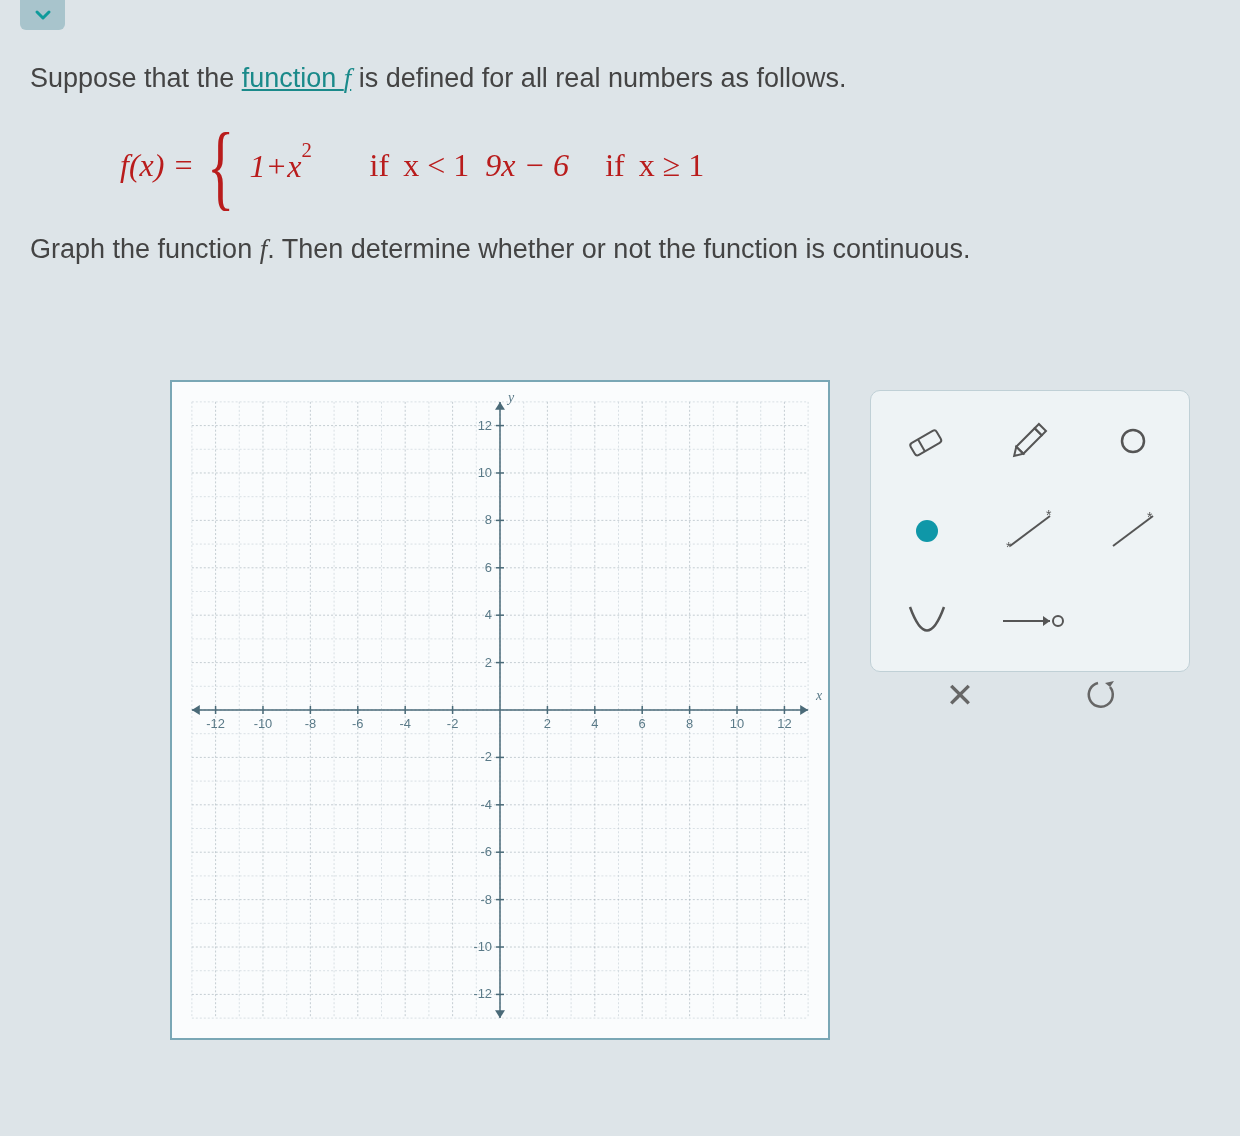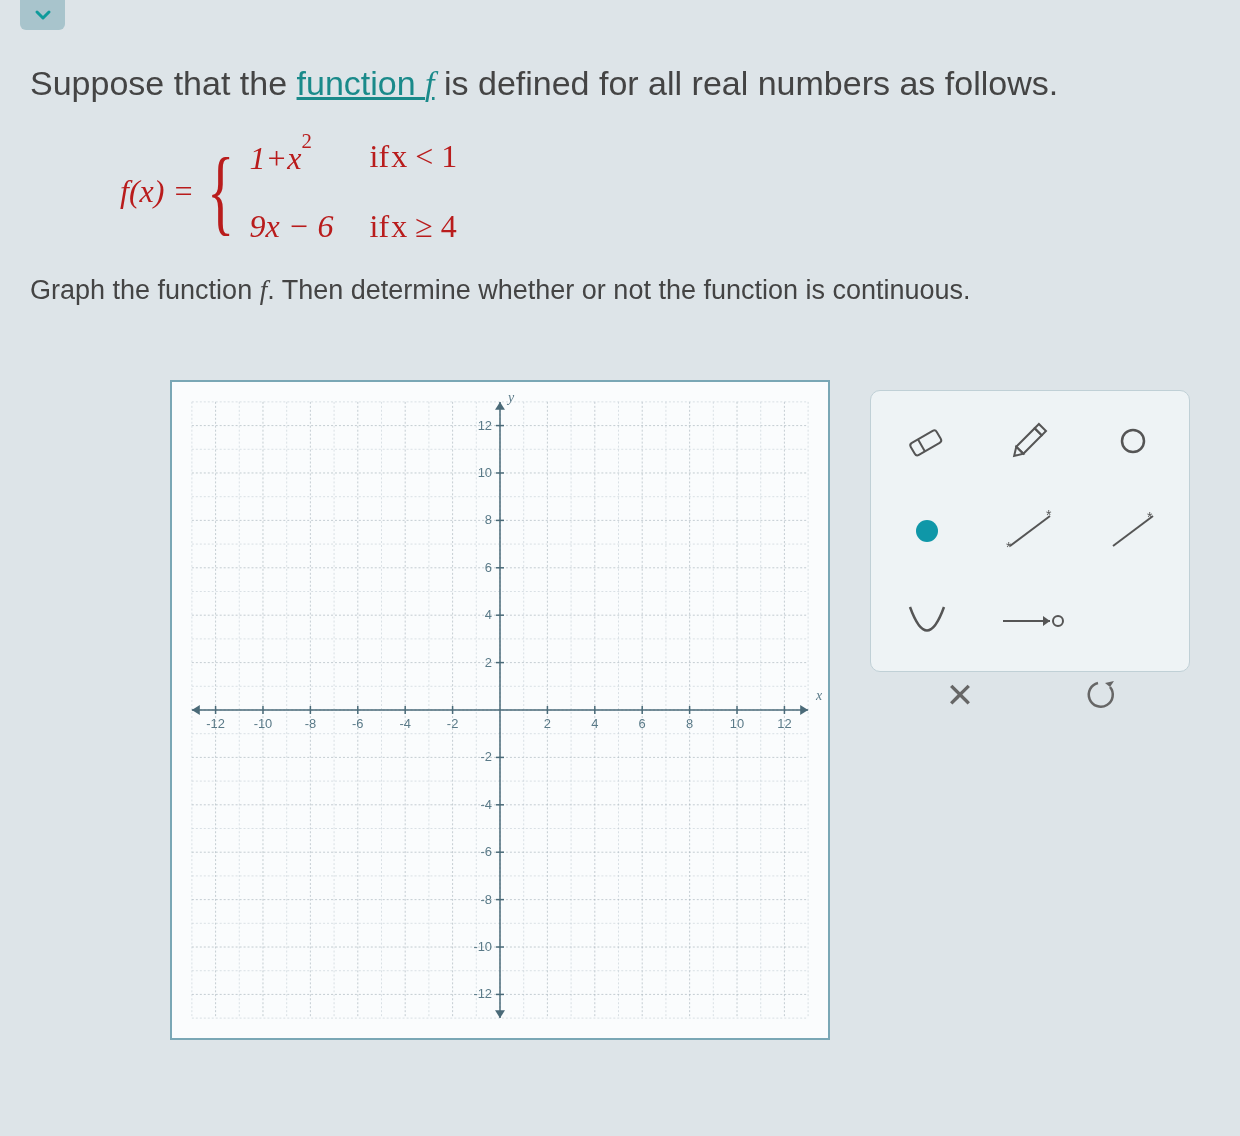--- a/index.html
+++ b/index.html
@@ -22,21 +22,21 @@
       border-bottom-right-radius: 6px;
       display: flex;
       align-items: center;
       justify-content: center;
     }
     .tab-indicator svg { width: 20px; height: 20px; }
     .question-area {
       padding: 60px 30px 20px 30px;
     }
     .question-text {
-      font-size: 34px;
+      font-size: 27px;
       color: #444;
       line-height: 1.4;
     }
     .question-text a {
       color: #1a8a8a;
       text-decoration: underline;
     }
     .equation-row {
       margin: 30px 0 30px 90px;
       font-family: 'Times New Roman', serif;
@@ -46,24 +46,24 @@
       color: #b91c1c;
     }
     .fx-label { font-style: italic; }
     .brace {
       font-size: 95px;
       font-weight: 100;
       margin: 0 6px 0 4px;
       line-height: 0.8;
       transform: scaleX(0.6);
     }
-    .piece-stack { display: flex; flex-direction: column; gap: 32px; }
+    .piece-stack { display: flex; flex-direction: row; gap: 16px; }
     .piece { display: flex; align-items: center; }
     .expr { min-width: 110px; font-style: italic; }
-    .if-text { font-style: normal; margin: 0 2px 0 10px; }
+    .if-text { font-style: normal; margin: 0 14px 0 10px; }
     .cond { }
     sup { font-size: 0.65em; font-style: normal; position: relative; top: -0.4em; }
     .instruction {
       font-size: 27px;
       color: #444;
       margin-top: 0;
     }
     .instruction .fi { font-style: italic; font-family: 'Times New Roman', serif; }
     .graph-container {
       position: absolute;
@@ -145,21 +145,21 @@
     <span class="brace">{</span>
     <div class="piece-stack">
       <div class="piece">
         <span class="expr"><span>1+x</span><sup>2</sup></span>
         <span class="if-text">if</span>
         <span class="cond">x &lt; 1</span>
       </div>
       <div class="piece">
         <span class="expr">9x − 6</span>
         <span class="if-text">if</span>
-        <span class="cond">x ≥ 4</span>
+        <span class="cond">x ≥ 1</span>
       </div>
     </div>
   </div>
 
   <p class="instruction">
     <span>Graph the function </span><span class="fi">f</span><span>. Then determine whether or not the function is continuous.</span>
   </p>
 </div>
 
 <div class="graph-container">

